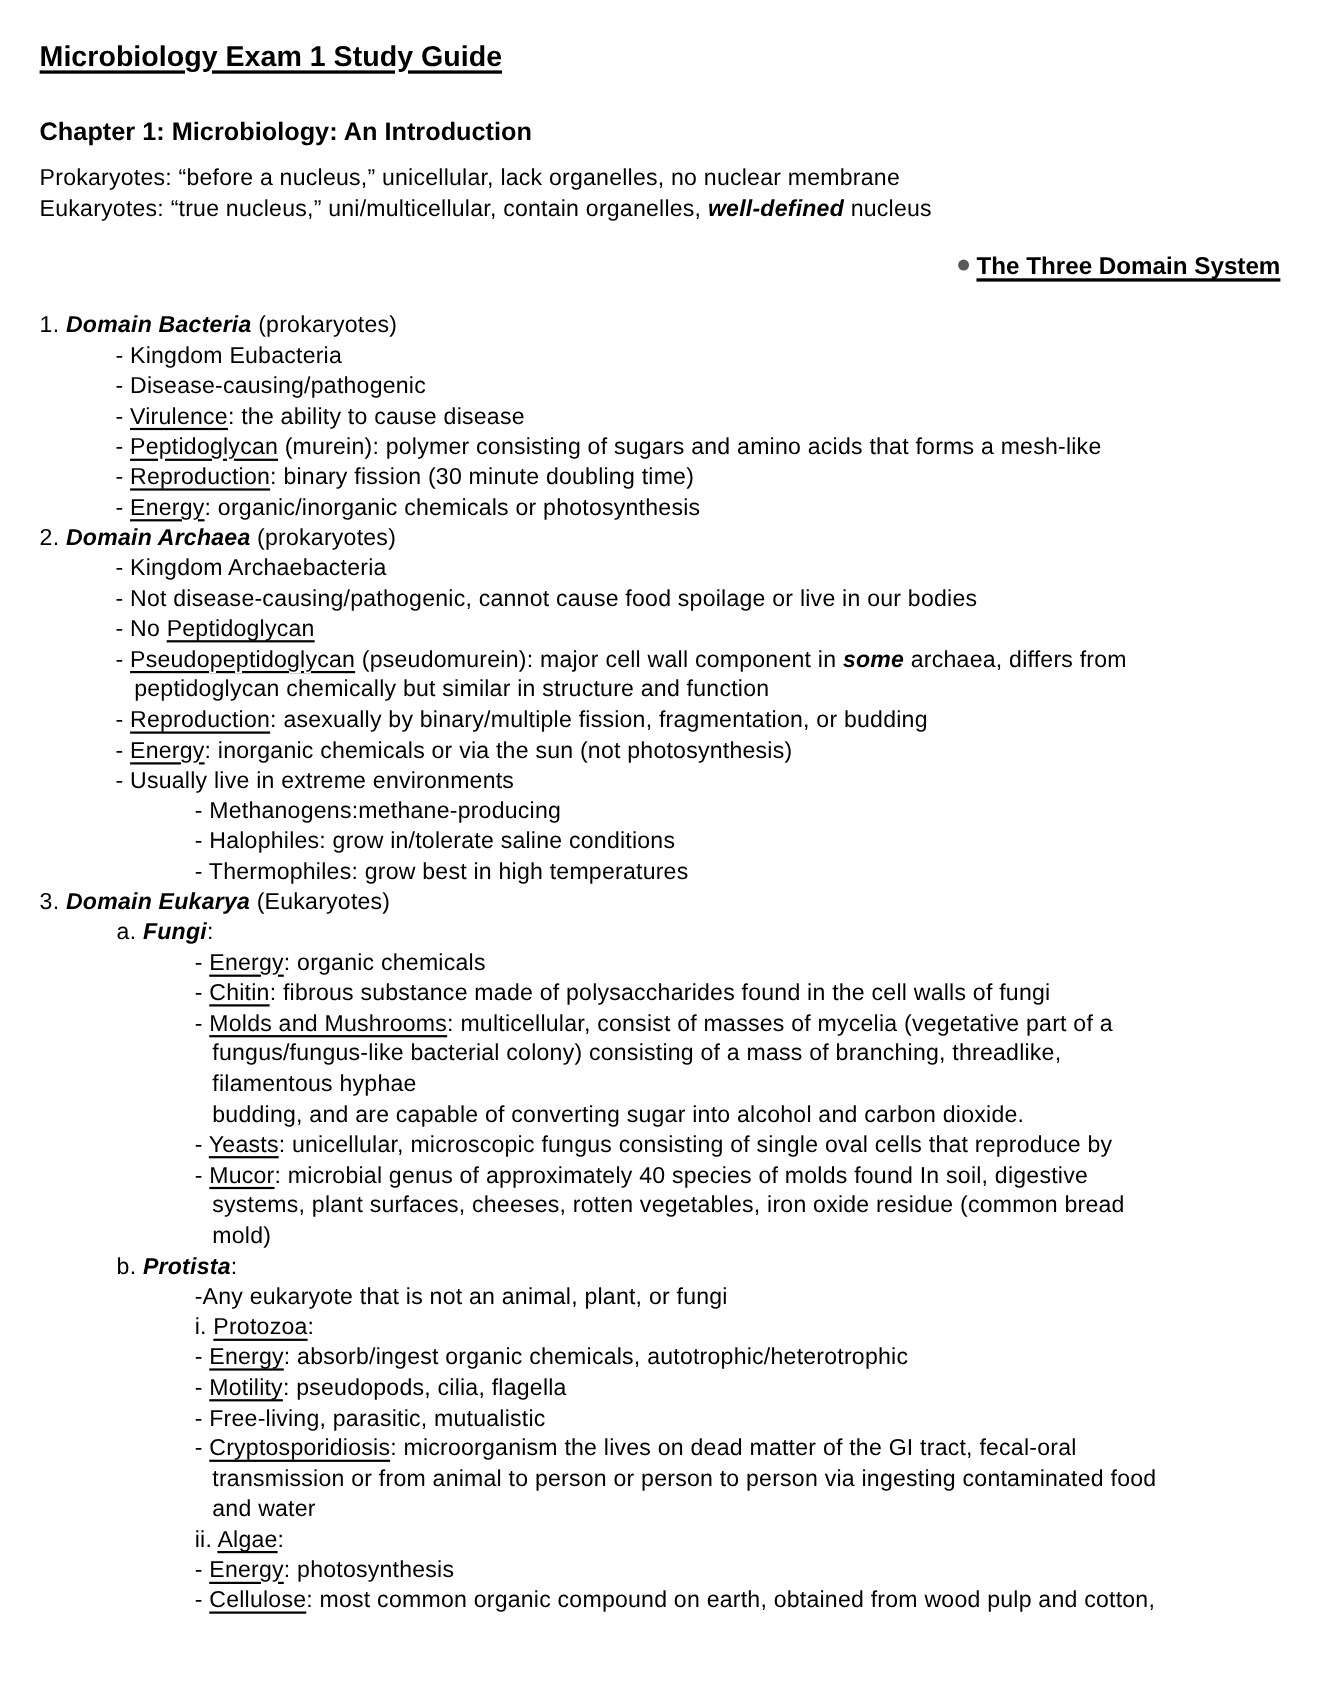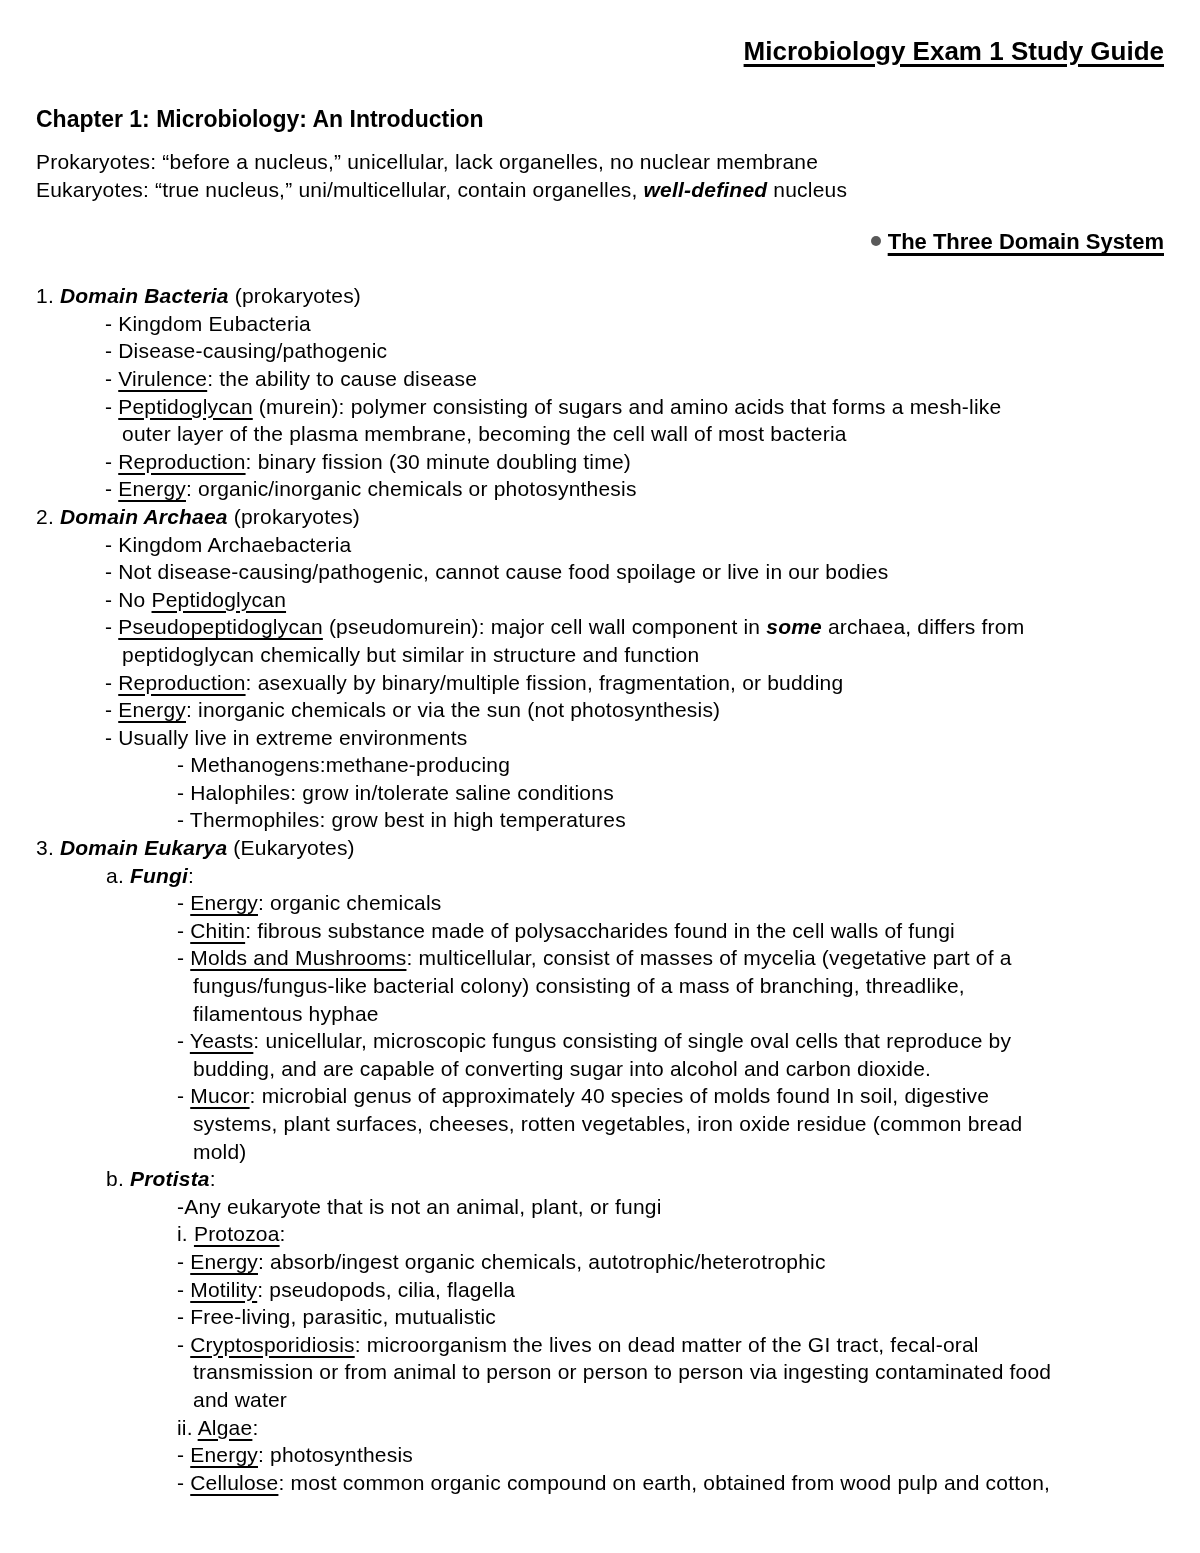--- a/index.html
+++ b/index.html
@@ -14,21 +14,21 @@
     box-sizing: border-box;
     background: #ffffff;
     color: #000000;
     font-family: "Liberation Sans", sans-serif;
     padding: 36px 36px 0 36px;
     overflow: hidden;
   }
   .title {
     font-size: 26px;
     font-weight: bold;
-    text-align: right;
+    text-align: left;
     line-height: 30px;
   }
   .title .underlined {
     text-decoration: underline;
     text-decoration-thickness: 3px;
     text-underline-offset: 4px;
   }
   .chapter {
     margin-top: 40px;
     font-size: 23px;
@@ -105,21 +105,20 @@
   <div class="bullet-heading">
     <span class="dot"></span><span class="label">The Three Domain System</span>
   </div>
 
   <div class="body-lines" id="body-lines">
       <div class="line num"><span>1. </span><span class="seg-b">Domain Bacteria</span><span> (prokaryotes)</span></div>
       <div class="line l1"><span>- Kingdom Eubacteria</span></div>
       <div class="line l1"><span>- Disease-causing/pathogenic</span></div>
       <div class="line l1"><span>- </span><span class="seg-u">Virulence</span><span>: the ability to cause disease</span></div>
       <div class="line l1"><span>- </span><span class="seg-u">Peptidoglycan</span><span> (murein): polymer consisting of sugars and amino acids that forms a mesh-like</span></div>
-      <div class="line l1c"><span>outer layer of the plasma membrane, becoming the cell wall of most bacteria</span></div>
       <div class="line l1"><span>- </span><span class="seg-u">Reproduction</span><span>: binary fission (30 minute doubling time)</span></div>
       <div class="line l1"><span>- </span><span class="seg-u">Energy</span><span>: organic/inorganic chemicals or photosynthesis</span></div>
       <div class="line num"><span>2. </span><span class="seg-b">Domain Archaea</span><span> (prokaryotes)</span></div>
       <div class="line l1"><span>- Kingdom Archaebacteria</span></div>
       <div class="line l1"><span>- Not disease-causing/pathogenic, cannot cause food spoilage or live in our bodies</span></div>
       <div class="line l1"><span>- No </span><span class="seg-u">Peptidoglycan</span></div>
       <div class="line l1"><span>- </span><span class="seg-u">Pseudopeptidoglycan</span><span> (pseudomurein): major cell wall component in </span><span class="seg-b">some</span><span> archaea, differs from</span></div>
       <div class="line l1c"><span>peptidoglycan chemically but similar in structure and function</span></div>
       <div class="line l1"><span>- </span><span class="seg-u">Reproduction</span><span>: asexually by binary/multiple fission, fragmentation, or budding</span></div>
       <div class="line l1"><span>- </span><span class="seg-u">Energy</span><span>: inorganic chemicals or via the sun (not photosynthesis)</span></div>
@@ -127,22 +126,22 @@
       <div class="line l2"><span>- Methanogens:methane-producing</span></div>
       <div class="line l2"><span>- Halophiles: grow in/tolerate saline conditions</span></div>
       <div class="line l2"><span>- Thermophiles: grow best in high temperatures</span></div>
       <div class="line num"><span>3. </span><span class="seg-b">Domain Eukarya</span><span> (Eukaryotes)</span></div>
       <div class="line letter"><span>a. </span><span class="seg-b">Fungi</span><span>:</span></div>
       <div class="line l2"><span>- </span><span class="seg-u">Energy</span><span>: organic chemicals</span></div>
       <div class="line l2"><span>- </span><span class="seg-u">Chitin</span><span>: fibrous substance made of polysaccharides found in the cell walls of fungi</span></div>
       <div class="line l2"><span>- </span><span class="seg-u">Molds and Mushrooms</span><span>: multicellular, consist of masses of mycelia (vegetative part of a</span></div>
       <div class="line l2c"><span>fungus/fungus-like bacterial colony) consisting of a mass of branching, threadlike,</span></div>
       <div class="line l2c"><span>filamentous hyphae</span></div>
+      <div class="line l2c"><span>budding, and are capable of converting sugar into alcohol and carbon dioxide.</span></div>
       <div class="line l2"><span>- </span><span class="seg-u">Yeasts</span><span>: unicellular, microscopic fungus consisting of single oval cells that reproduce by</span></div>
-      <div class="line l2c"><span>budding, and are capable of converting sugar into alcohol and carbon dioxide.</span></div>
       <div class="line l2"><span>- </span><span class="seg-u">Mucor</span><span>: microbial genus of approximately 40 species of molds found In soil, digestive</span></div>
       <div class="line l2c"><span>systems, plant surfaces, cheeses, rotten vegetables, iron oxide residue (common bread</span></div>
       <div class="line l2c"><span>mold)</span></div>
       <div class="line letter"><span>b. </span><span class="seg-b">Protista</span><span>:</span></div>
       <div class="line plain2"><span>-Any eukaryote that is not an animal, plant, or fungi</span></div>
       <div class="line roman"><span>i. </span><span class="seg-u">Protozoa</span><span>:</span></div>
       <div class="line l2"><span>- </span><span class="seg-u">Energy</span><span>: absorb/ingest organic chemicals, autotrophic/heterotrophic</span></div>
       <div class="line l2"><span>- </span><span class="seg-u">Motility</span><span>: pseudopods, cilia, flagella</span></div>
       <div class="line l2"><span>- Free-living, parasitic, mutualistic</span></div>
       <div class="line l2"><span>- </span><span class="seg-u">Cryptosporidiosis</span><span>: microorganism the lives on dead matter of the GI tract, fecal-oral</span></div>

